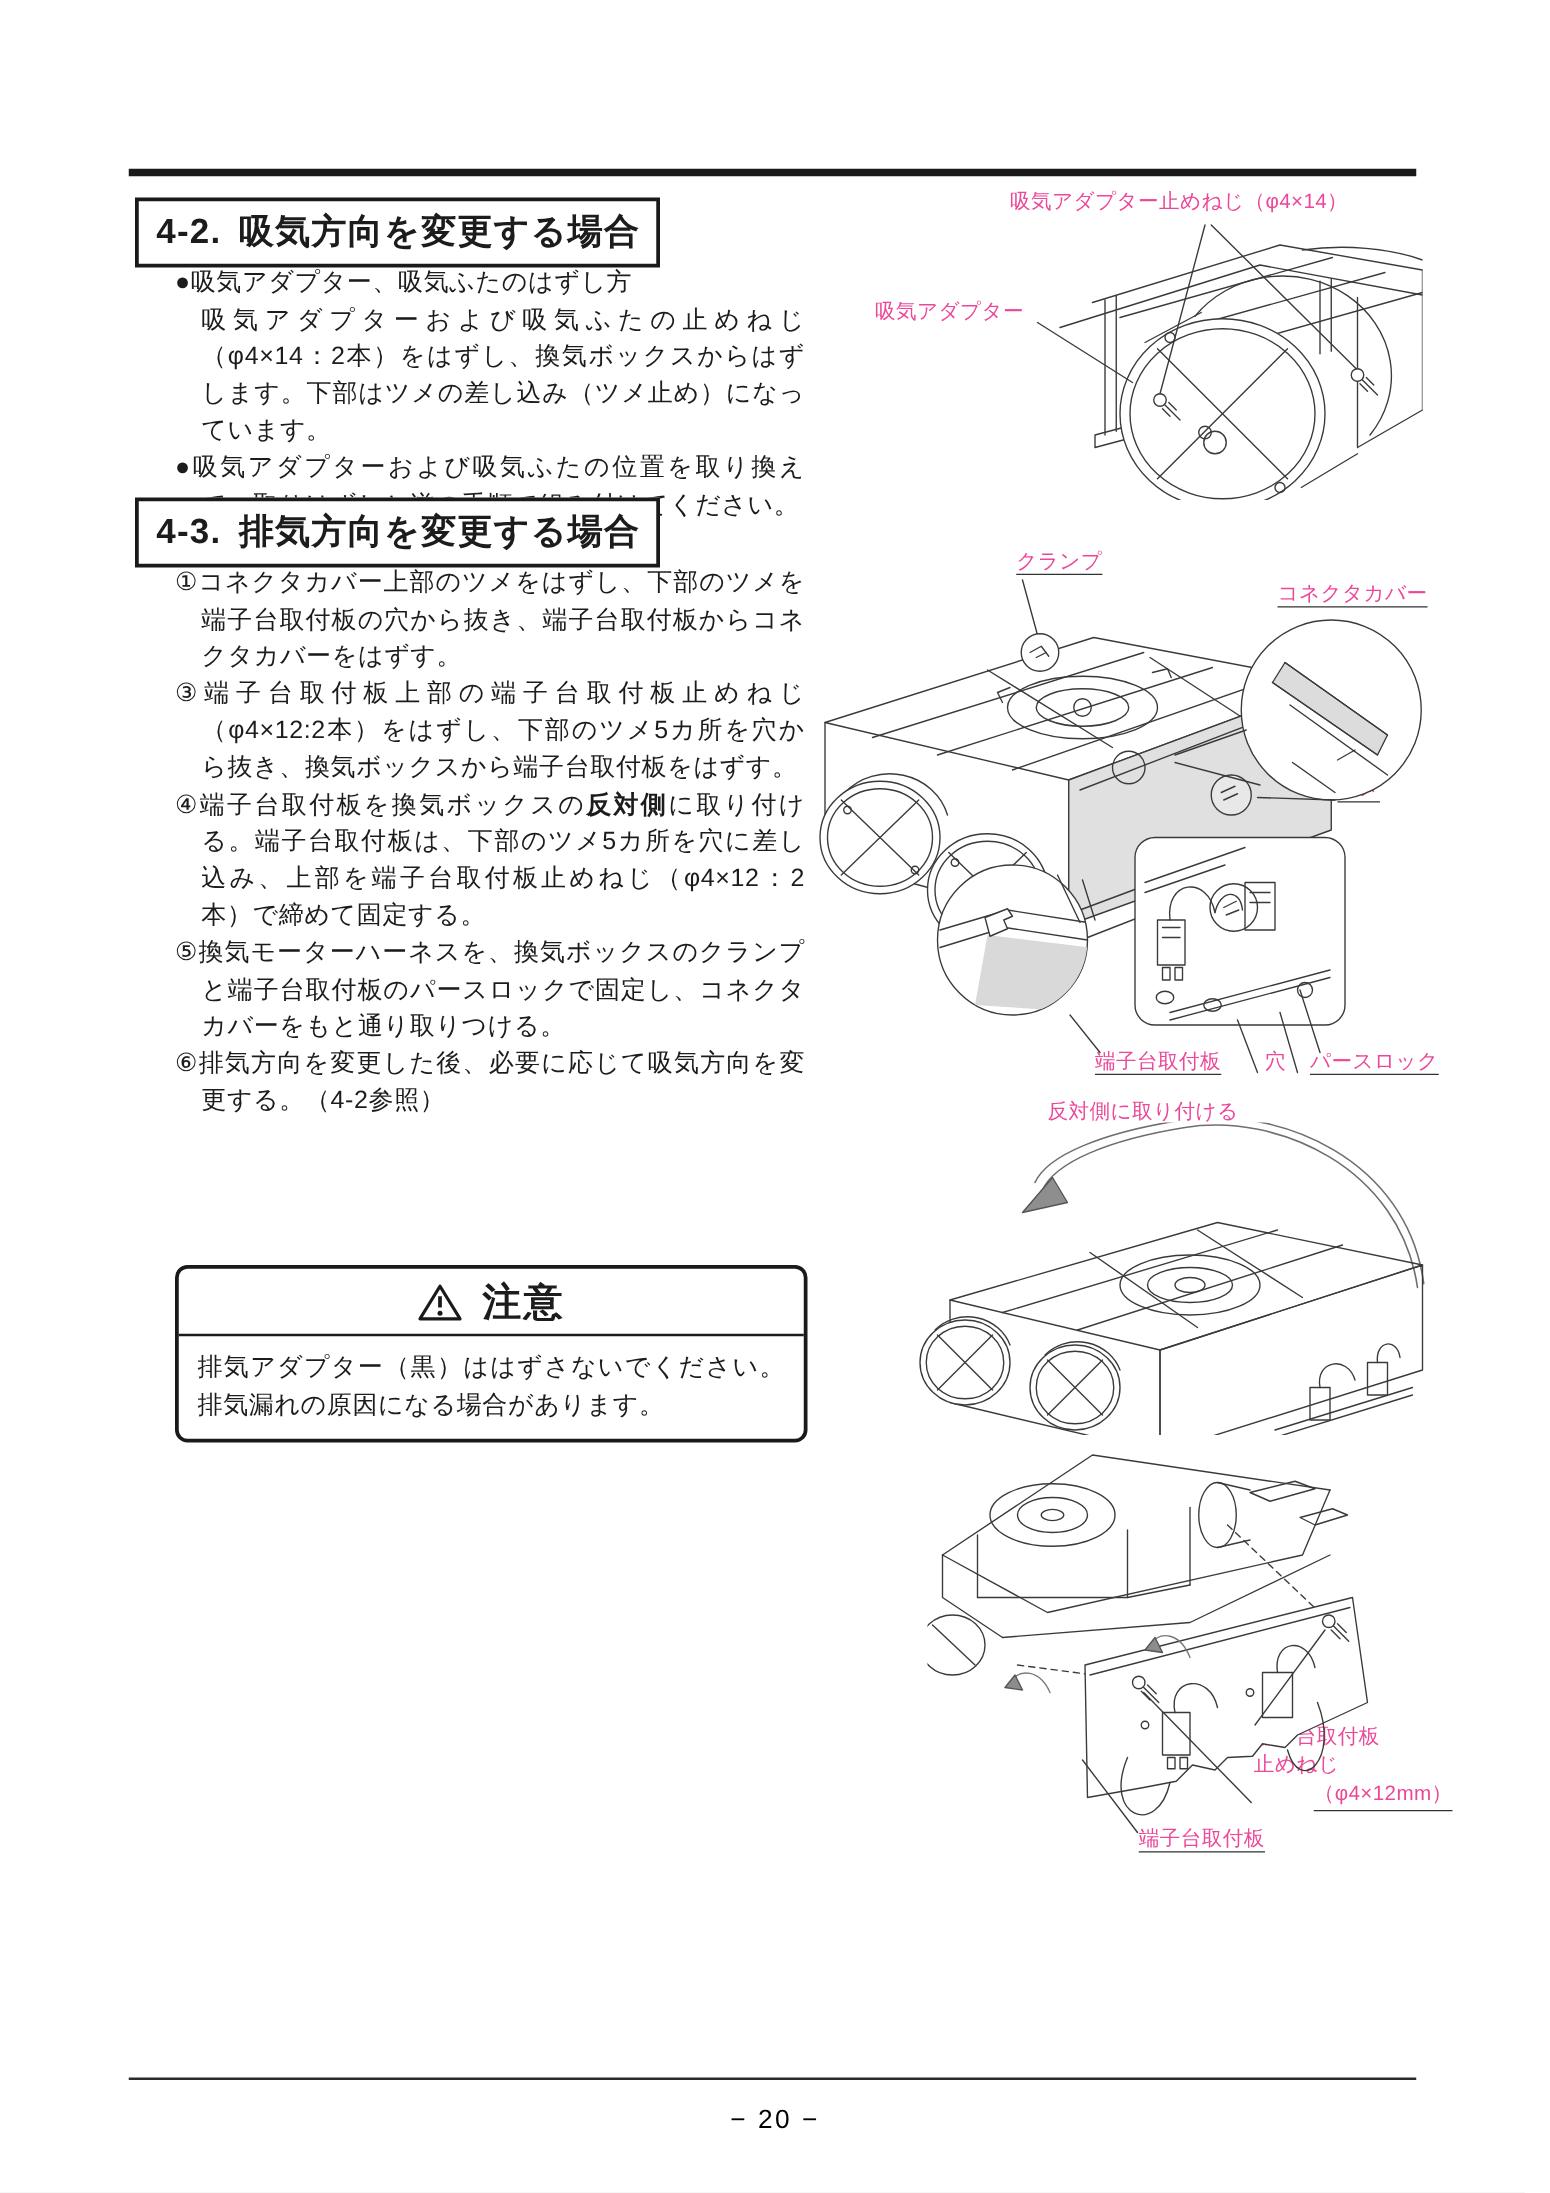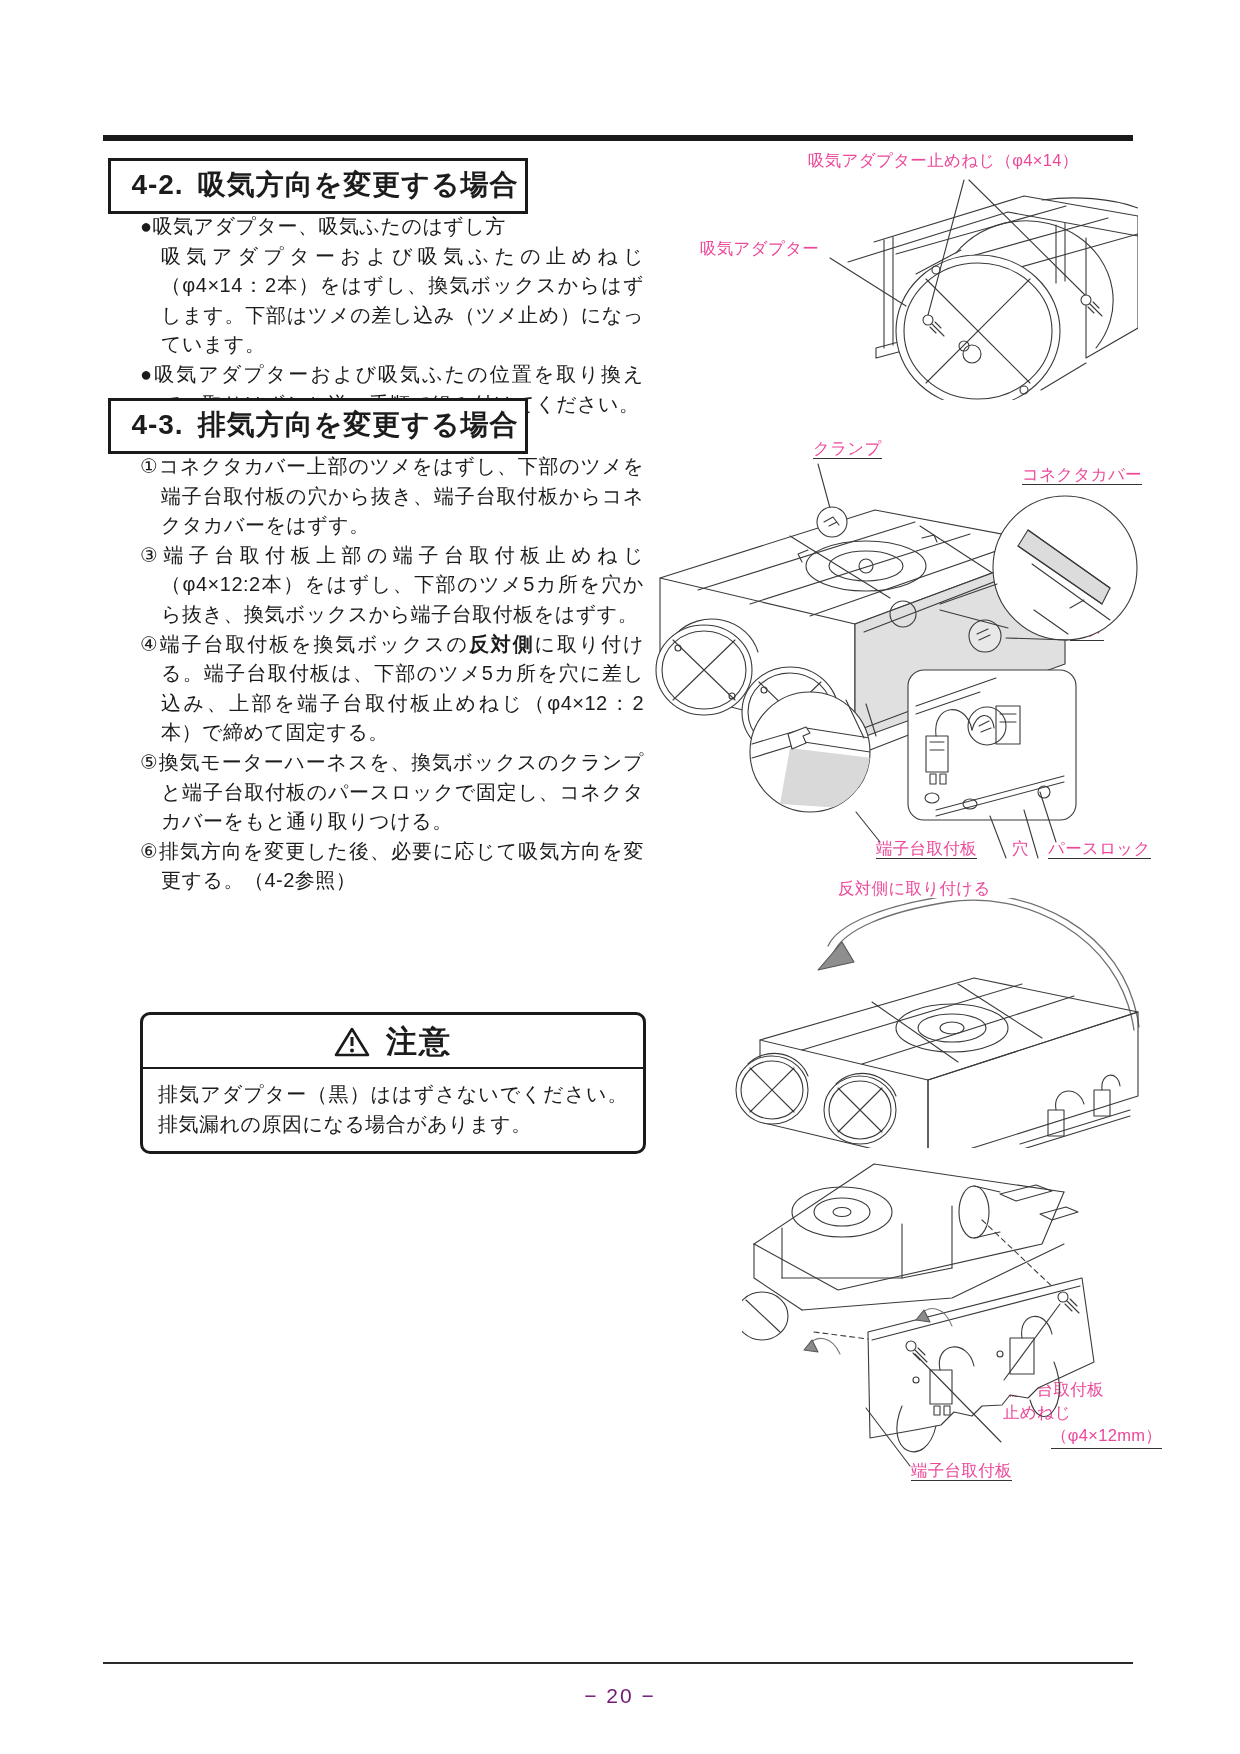--- a/index.html
+++ b/index.html
@@ -1,35 +1,35 @@
 <!DOCTYPE html>
 <html><head>
 <meta charset="utf-8">
 <style>
   html,body{margin:0;padding:0;background:#efefef;}
   .page{position:relative;width:1240px;height:1754px;background:#ffffff;margin:0 auto;
         font-family:"Liberation Sans","DejaVu Sans",sans-serif;color:#1c1c1c;overflow:hidden;}
   .rule-top{position:absolute;left:103px;top:135px;width:1030px;height:6px;background:#1a1a1a;}
   .rule-bottom{position:absolute;left:103px;top:1662px;width:1030px;height:2px;background:#2a2a2a;}
   .sec-box{position:absolute;left:108px;width:400px;border:3px solid #1a1a1a;
-           font-size:28px;font-weight:bold;padding:5px 0 7px 14px;letter-spacing:1px;background:#fff;text-align:center;}
+           font-size:28px;font-weight:bold;padding:5px 0 7px 14px;letter-spacing:1px;background:#fff;}
   .sec-num{display:inline-block;margin-right:14px;}
   .txtcol{position:absolute;left:140px;width:504px;font-size:20px;line-height:29.6px;
           text-align:justify;letter-spacing:0.5px;}
   .hang{padding-left:21px;text-indent:-21px;white-space:pre-line;}
   .hang .mk{font-weight:normal;}
   .bold{font-weight:bold;}
   .caution{position:absolute;left:140px;top:1012px;width:500px;border:3px solid #1a1a1a;
            border-radius:10px;background:#fff;}
   .caution-head{display:flex;align-items:center;justify-content:center;gap:16px;
                 padding:6px 0 4px 0;border-bottom:2.5px solid #1a1a1a;}
   .caution-title{font-size:31px;font-weight:bold;letter-spacing:2px;}
   .caution-body{font-size:20px;line-height:30px;padding:10px 15px 12px 15px;text-align:justify;letter-spacing:0.5px;}
   .footer-num{position:absolute;left:0;top:1684px;width:1240px;text-align:center;
-              font-size:21px;letter-spacing:2px;color:#701a75;}
+              font-size:21px;letter-spacing:2px;color:#000000;}
   .dlabel{position:absolute;font-size:16.5px;color:#ec4899;white-space:nowrap;letter-spacing:0.3px;}
   .ul{border-bottom:1.5px solid #333;padding-bottom:1px;}
   .dart{position:absolute;}
   svg{display:block;}
   .lbl3{line-height:23px;}
 </style>
 </head>
 <body>
 
 <div class="page">

